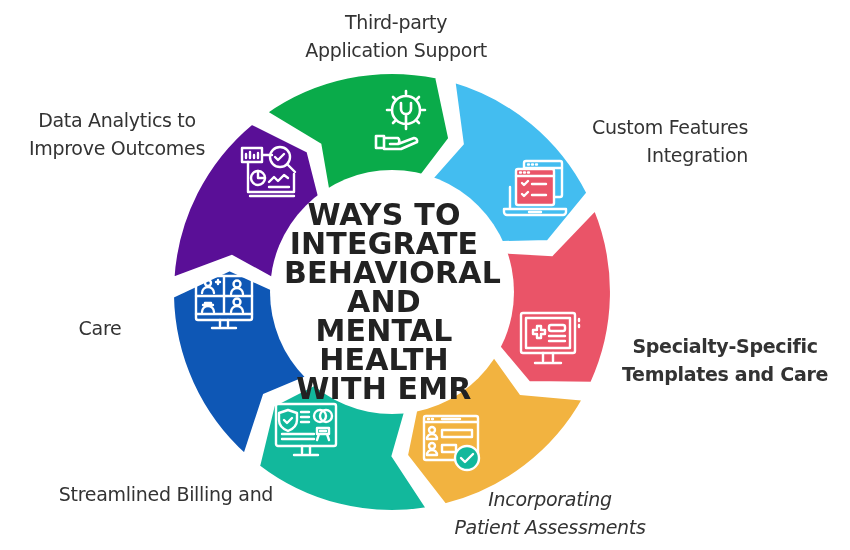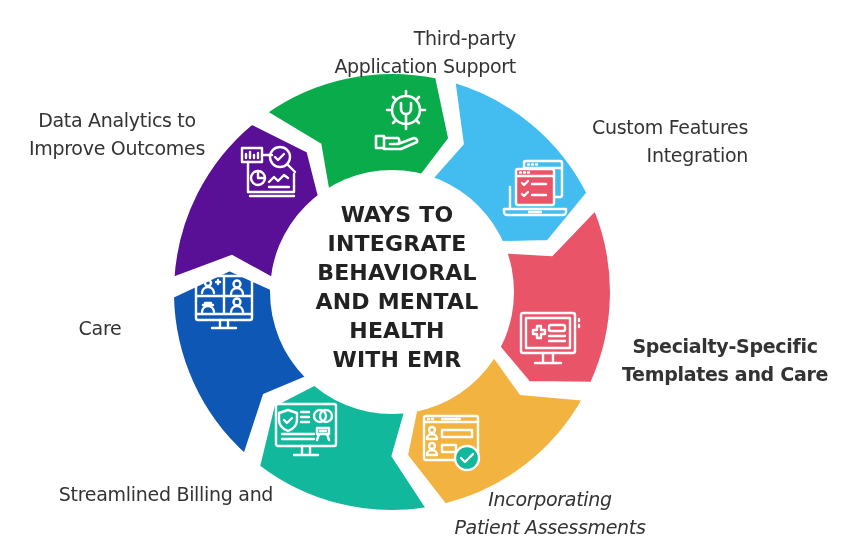--- a/index.html
+++ b/index.html
@@ -1,20 +1,20 @@
 <!DOCTYPE html>
 <html><head>
 <meta charset="utf-8">
 <style>
   html,body{margin:0;padding:0;background:#ffffff;}
   body{width:850px;height:550px;position:relative;overflow:hidden;font-family:"DejaVu Sans","Liberation Sans",sans-serif;}
   #ring{position:absolute;left:0;top:0;width:850px;height:550px;}
   .label{position:absolute;color:#333333;font-size:19px;line-height:28px;font-family:"DejaVu Sans","Liberation Sans",sans-serif;letter-spacing:-0.3px;white-space:nowrap;}
   .label span{display:block;}
-  .center-title{position:absolute;left:297px;top:200px;width:200px;text-align:center;font-family:"DejaVu Sans","Liberation Sans",sans-serif;font-weight:bold;font-size:22px;line-height:29px;color:#222222;letter-spacing:0.2px;}
+  .center-title{position:absolute;left:284px;top:200px;width:200px;text-align:center;font-family:"DejaVu Sans","Liberation Sans",sans-serif;font-weight:bold;font-size:30px;line-height:29px;color:#222222;letter-spacing:0.2px;}
   .center-title span{display:block;}
   .icon{position:absolute;width:70px;height:70px;}
 </style>
 </head>
 <body>
 
 <svg id="ring" viewBox="0 0 850 550" xmlns="http://www.w3.org/2000/svg">
   <g id="segments">
       <path d="M453.4,80.7 A220,220 0 0 1 588.4,192.9 L548.2,241.9 L488.4,243.4 A108,108 0 0 0 422.1,188.3 L461.8,143.6 Z" fill="#43bdf0" stroke="#ffffff" stroke-width="4" stroke-linejoin="miter"></path>
       <path d="M595.4,208.3 A220,220 0 0 1 591.9,383.8 L528.5,382.9 L490.2,337.1 A108,108 0 0 0 491.9,250.9 L551.6,254.1 Z" fill="#ea5468" stroke="#ffffff" stroke-width="4" stroke-linejoin="miter"></path>
@@ -102,21 +102,21 @@
 
 <div class="center-title">
   <span>WAYS TO</span>
   <span>INTEGRATE</span>
   <span>BEHAVIORAL</span>
   <span>AND MENTAL</span>
   <span>HEALTH</span>
   <span>WITH EMR</span>
 </div>
 
-<div class="label" style="left:276px;top:8px;text-align:right;width:240px;margin-top:16px;">
+<div class="label" style="left:276px;top:8px;text-align:center;width:240px;">
   <span>Third-party</span>
   <span>Application Support</span>
 </div>
 <div class="label" style="left:548px;top:113px;text-align:right;width:200px;">
   <span>Custom Features</span>
   <span>Integration</span>
 </div>
 <div class="label" style="left:600px;top:332px;text-align:center;width:250px;font-weight:bold;">
   <span>Specialty-Specific</span>
   <span>Templates and Care</span>

